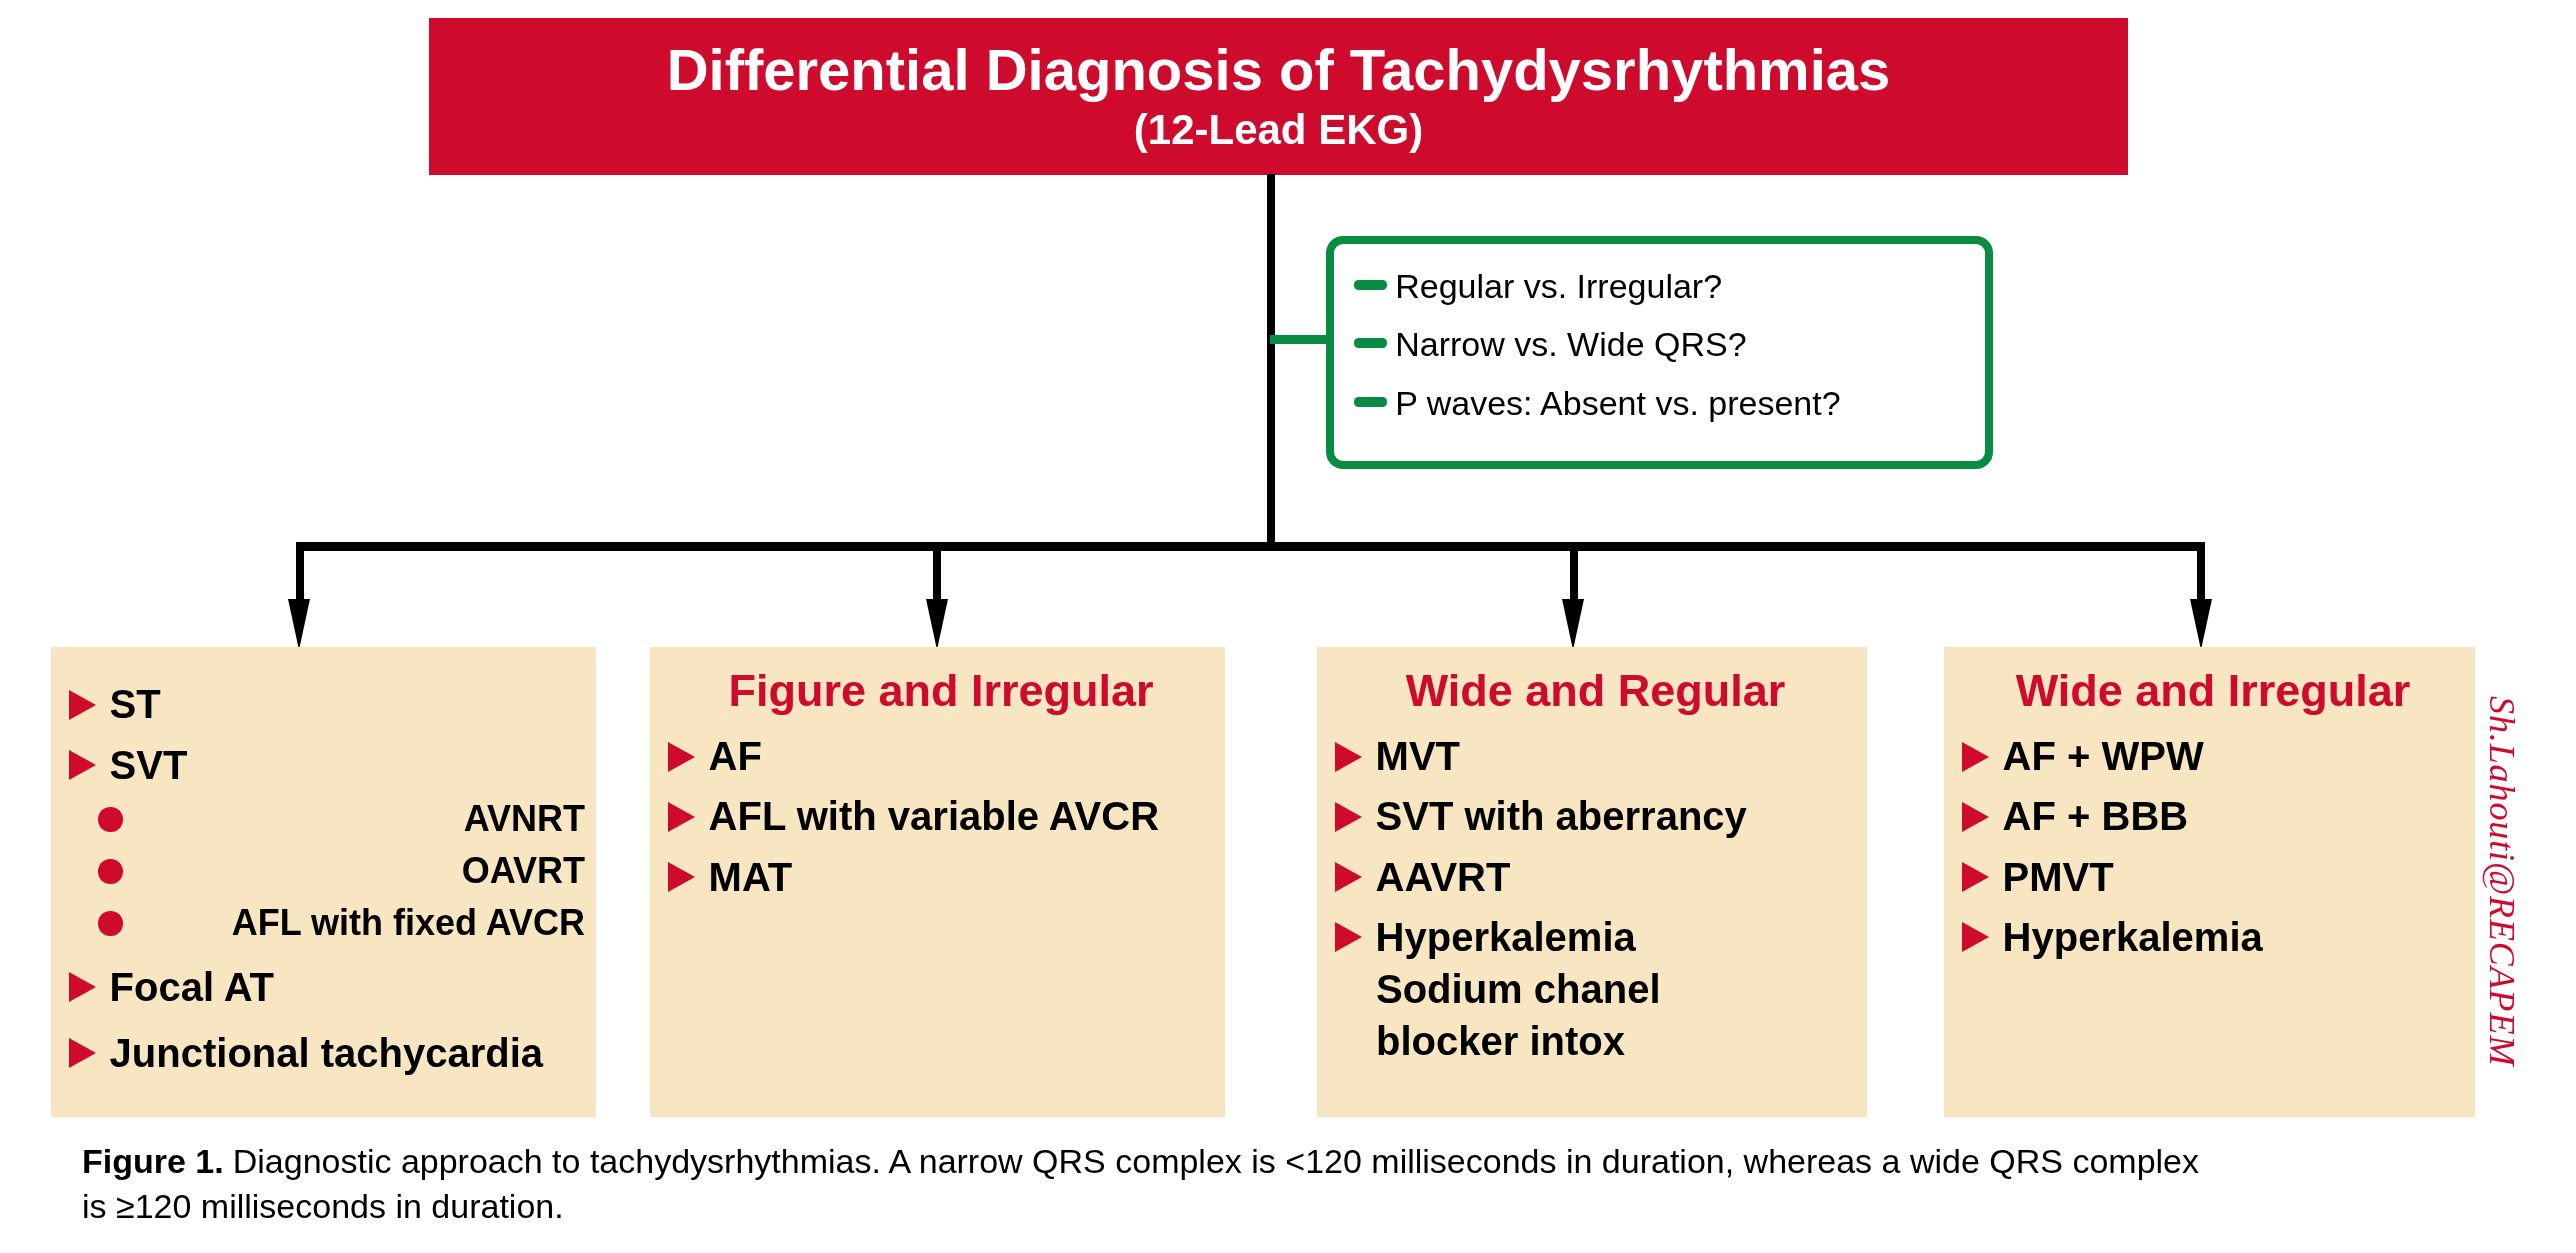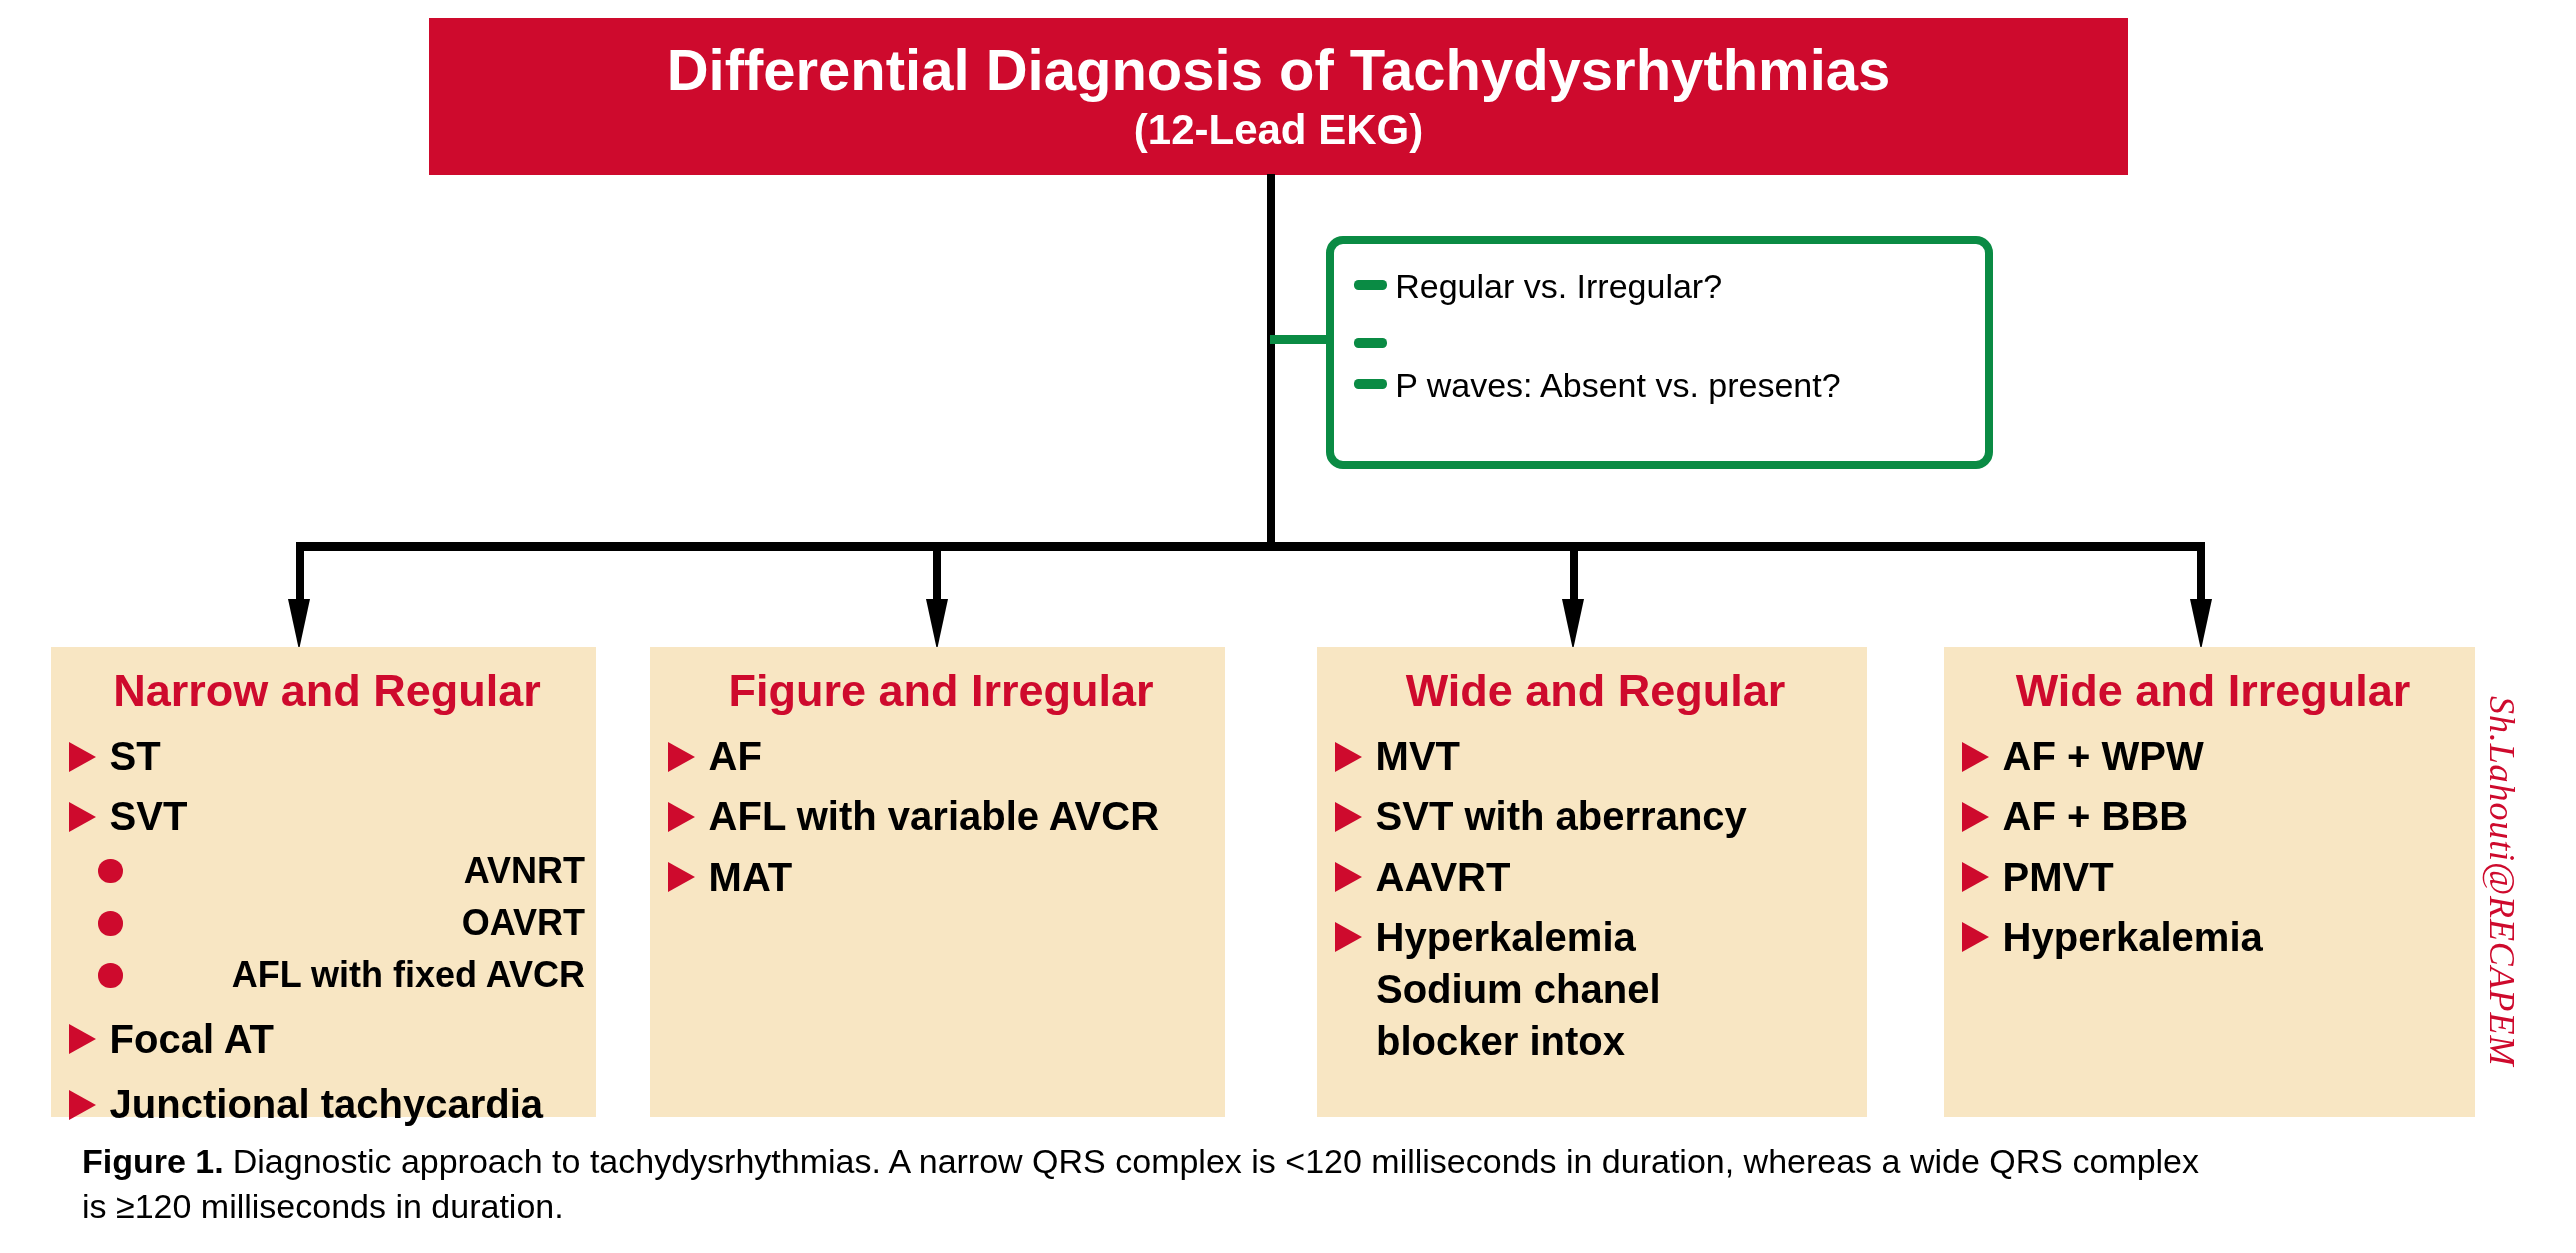--- a/index.html
+++ b/index.html
@@ -84,31 +84,31 @@
   <div class="ahead" style="left:2190px"></div>
 
   <div class="gline"></div>
   <div class="qbox">
     <div class="qrow">
       <span class="qdash"></span>
       <span>Regular vs. Irregular?</span>
     </div>
     <div class="qrow">
       <span class="qdash"></span>
+      <span>Narrow vs. Wide QRS?</span>
     </div>
     <div class="qrow">
       <span class="qdash"></span>
       <span>
         <span>P waves: Absent vs. present?</span><br>
       </span>
     </div>
   </div>
 
   <div class="cat" style="left:51px;width:545px">
-    <div class="cat-h">Narrow and Regular</div>
     <div class="row">
       <span class="tri"></span>
       <span>ST</span>
     </div>
     <div class="row">
       <span class="tri"></span>
       <span>SVT</span>
     </div>
     <div class="row sub">
       <span class="dot"></span>

